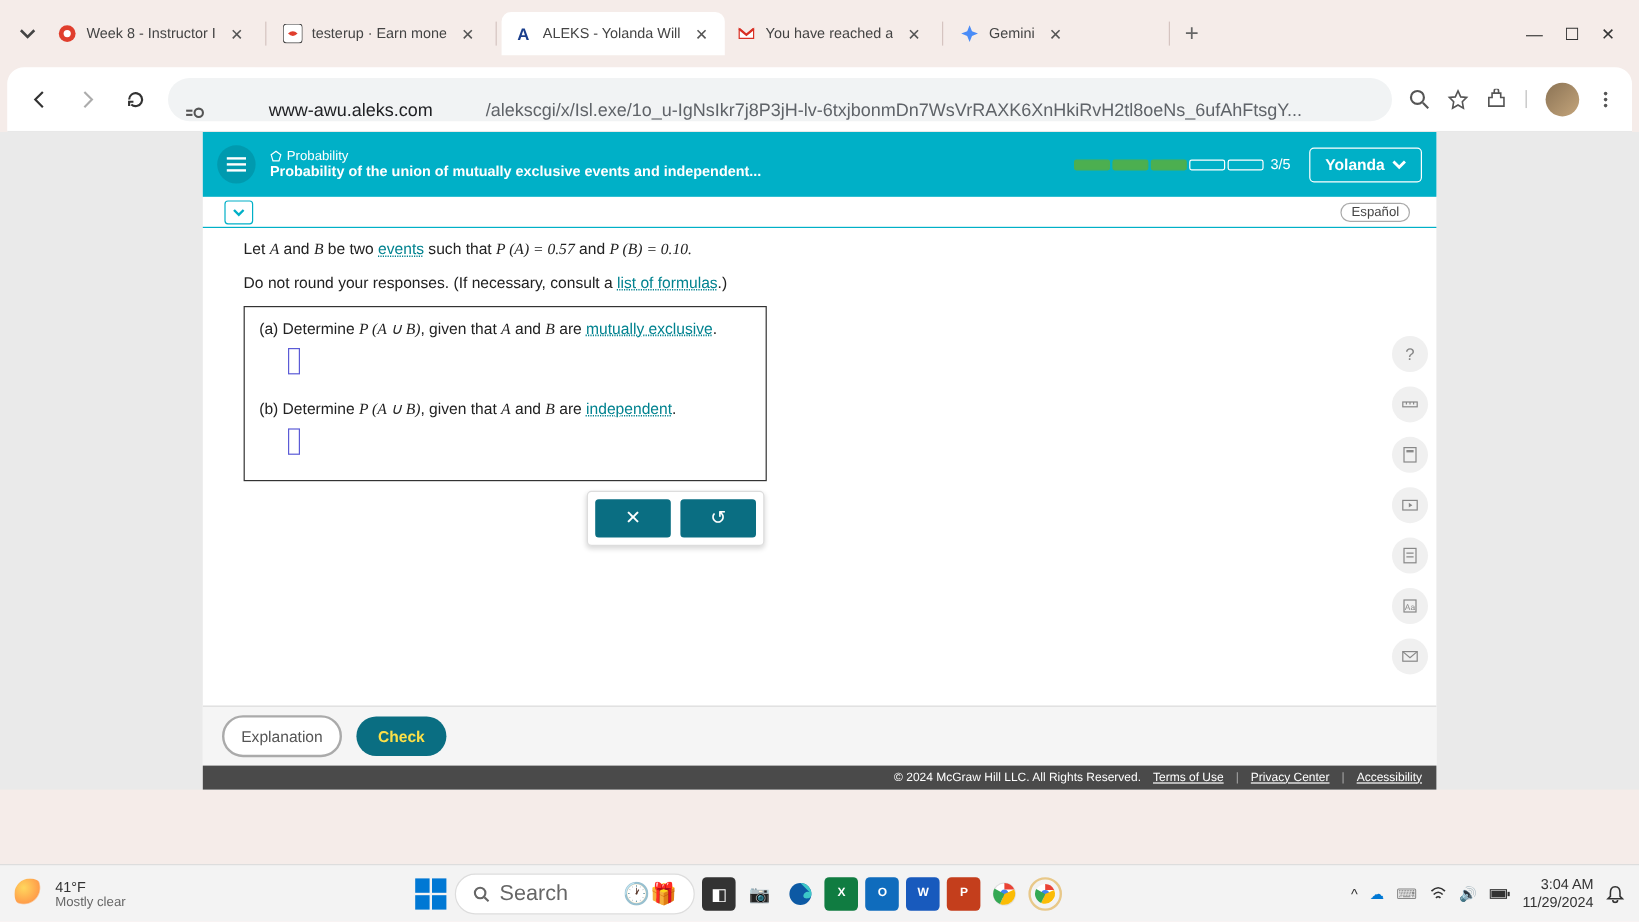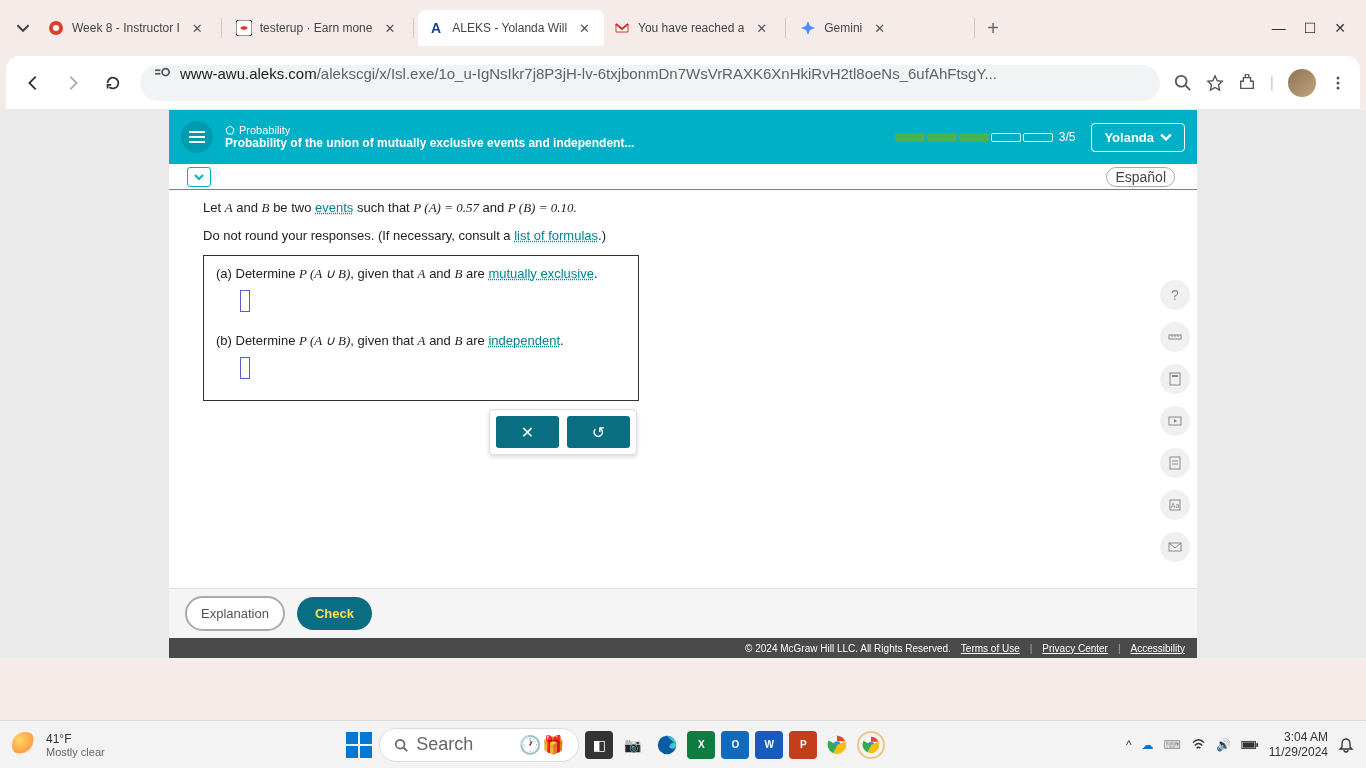--- a/index.html
+++ b/index.html
@@ -13,21 +13,21 @@
   .tab.active { background: #fff; }
   .tab-icon { width: 16px; height: 16px; flex-shrink: 0; }
   .tab-title { white-space: nowrap; overflow: hidden; text-overflow: ellipsis; }
   .tab-close { color: #555; font-size: 13px; cursor: pointer; padding: 0 4px;}
   .tab-sep { width: 1px; height: 20px; background: #d5c4c0; margin: 0 4px;}
   .newtab { font-size: 20px; color: #666; padding: 0 8px; }
   .win-controls { display: flex; gap: 18px; padding: 0 12px; color: #333; font-size: 14px;}
   
   .addr-bar { background: #fff; height: 54px; display: flex; align-items: center; padding: 0 14px; gap: 14px; border-bottom: 1px solid #e8e8e8; border-radius: 14px 14px 0 0; margin: 0 6px;}
   .nav-btn { width: 26px; height: 26px; display:flex; align-items:center; justify-content:center; color: #555; font-size: 18px; }
-  .url-box { flex: 1; background: #f1f3f4; border-radius: 20px; height: 36px; display: flex; align-items: flex-start; padding: 0 14px; font-size: 15px; color: #202124; overflow:hidden;}
+  .url-box { flex: 1; background: #f1f3f4; border-radius: 20px; height: 36px; display: flex; align-items: flex-end; padding: 0 14px; font-size: 15px; color: #202124; overflow:hidden;gap:44px;}
   .url-box .secure { margin-right: 8px; color:#555; font-size: 13px; }
   .url-faded { color: #5f6368; }
   .addr-icons { display: flex; align-items: center; gap: 14px; color: #555; }
   .profile-pic { width: 28px; height: 28px; border-radius: 50%; background: linear-gradient(135deg,#8b7355,#c4a57b); }
   
   
   .page { background: #eaeaea; height: 548px; display: flex; justify-content: center; }
   .app-frame { width: 1028px; background: #fff; display: flex; flex-direction: column; }
   
   .app-header { background: #00b0c7; color: #fff; height: 54px; display: flex; align-items: center; padding: 0 12px; }
@@ -38,21 +38,21 @@
   .header-title { font-size: 12px; font-weight: bold; }
   .progress-block { display:flex; align-items:center; gap:6px; margin-right: 16px;}
   .progress-bar { display:flex; gap:2px;}
   .progress-seg { width: 30px; height: 9px; border: 1px solid #fff; border-radius: 2px; }
   .progress-seg.filled { background: #4caf50; border-color:#4caf50;}
   .progress-text { font-size: 12px; }
   .user-btn { border: 1px solid #fff; border-radius: 4px; padding: 6px 12px; font-size: 13px; display:flex; align-items:center; gap:6px; font-weight:bold;}
   
   .sub-bar { height: 26px; display:flex; align-items:center; padding: 0 12px; justify-content:space-between; border-bottom: 1px solid #00b0c7;}
   .collapse-btn { width:24px; height:20px; background:#fff; border:1px solid #00b0c7; border-radius:3px; display:flex; align-items:center; justify-content:center; color:#00b0c7; font-size:11px; margin-left: 6px;}
-  .lang-badge { border: 1px solid #aaa; border-radius: 10px; padding: 1px 8px; font-size: 14px; color:#444; margin-right: 10px;}
+  .lang-badge { border: 1px solid #aaa; border-radius: 10px; padding: 1px 8px; font-size: 11px; color:#444; margin-right: 10px;}
   
   .content-row { flex:1; display:flex; position: relative;}
   .content-main { flex:1; padding: 10px 20px 0 34px; font-size: 13px; color: #222; position:relative;}
   .content-main p { margin-bottom: 12px; }
   .math-i { font-style: italic; font-family: 'Times New Roman', serif; }
   .link { color: #00828f; text-decoration: underline; text-decoration-style: dotted; cursor: pointer;}
   
   .answer-box { border: 1px solid #333; width: 436px; padding: 10px 12px 14px 12px; margin-top: 6px; margin-left:0;}
   .part { margin-bottom: 18px;}
   .part:last-child { margin-bottom: 4px;}

